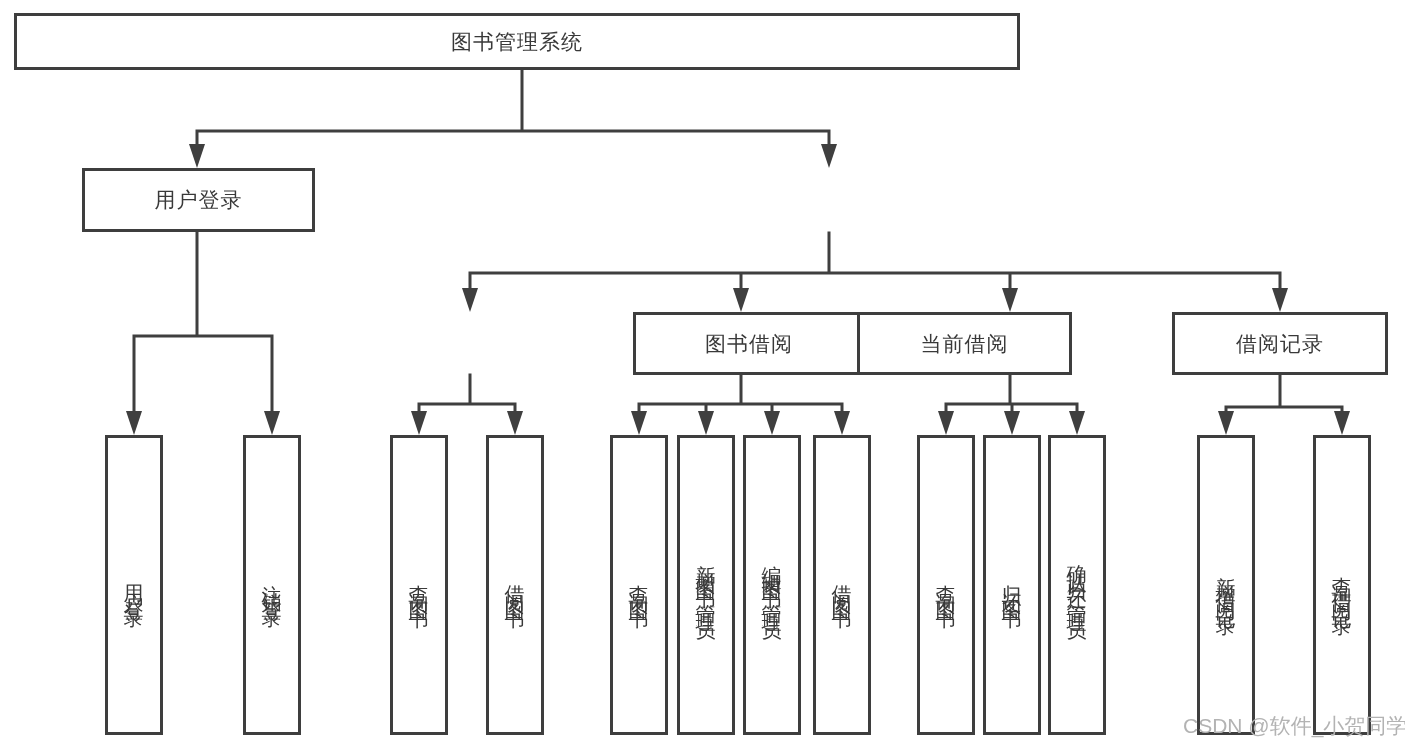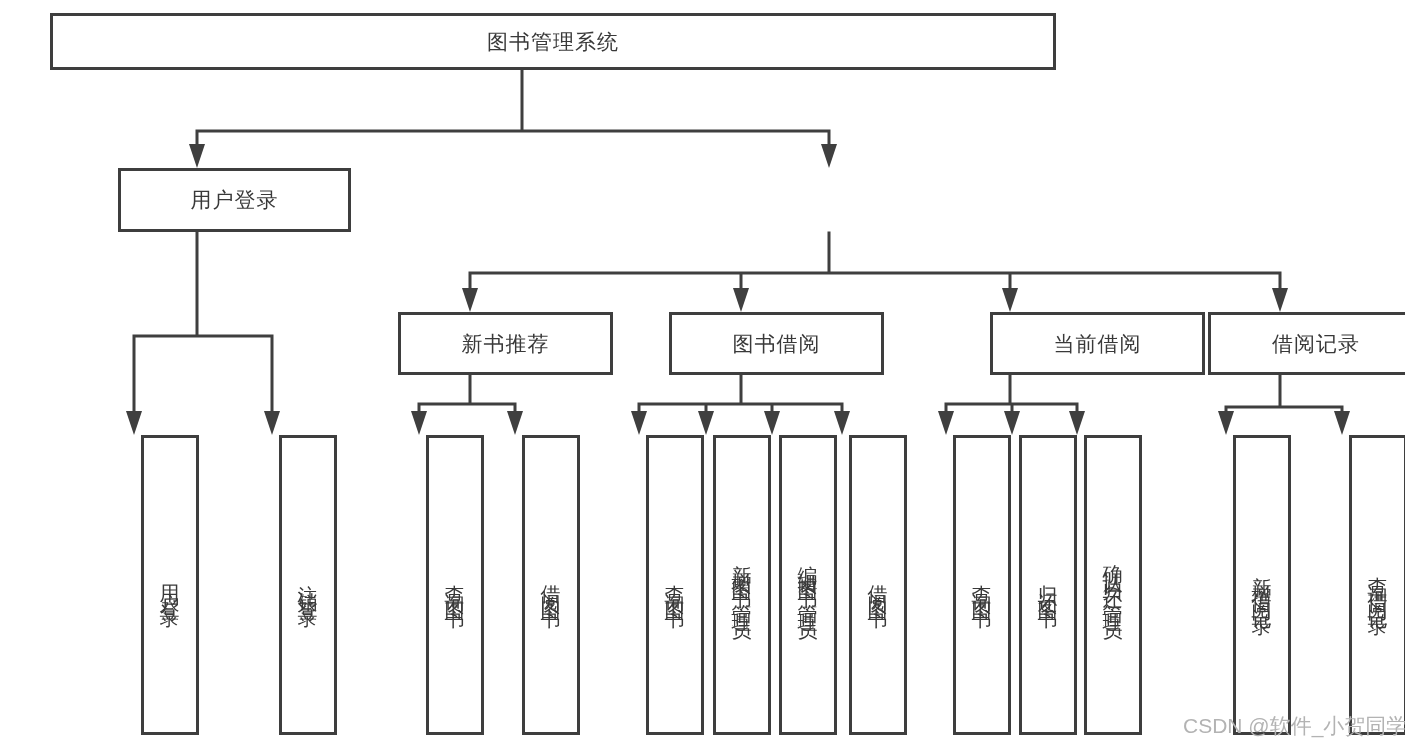--- a/index.html
+++ b/index.html
@@ -6,21 +6,21 @@
   .stage{
     position:relative;width:1405px;height:747px;background:#ffffff;
     font-family:"Liberation Sans", sans-serif;overflow:hidden;
   }
   .wires{position:absolute;left:0;top:0;width:1405px;height:747px;}
   .wire{stroke:#3f3f3f;stroke-width:3;fill:none;stroke-linecap:square;}
   .head{fill:#3f3f3f;stroke:none;}
   .node{
     position:absolute;box-sizing:border-box;border:3px solid #3e3e3e;
     background:#ffffff;display:flex;align-items:center;justify-content:center;
-    color:#393939;z-index:2;margin-left:36px;
+    color:#393939;z-index:2;
   }
   .node .lbl{font-size:21px;letter-spacing:1px;white-space:nowrap;}
   .leaf .lbl{
     writing-mode:vertical-rl;text-orientation:mixed;
     font-size:20px;letter-spacing:8px;line-height:1.1;white-space:nowrap;
   }
   .watermark{
     position:absolute;left:1183px;top:712px;z-index:5;
     font-size:21px;color:#b3b3b3;white-space:nowrap;
   }
@@ -61,27 +61,24 @@
   </svg>
 
   <div class="node" style="left:14px;top:13px;width:1006px;height:57px">
     <span class="lbl">图书管理系统</span>
   </div>
 
   <div class="node" style="left:82px;top:168px;width:233px;height:64px">
     <span class="lbl">用户登录</span>
   </div>
 
-  <div class="node" style="left:362px;top:312px;width:215px;height:63px">
-    <span class="lbl">新书推荐</span>
-  </div>
-  <div class="node" style="left:633px;top:312px;width:215px;height:63px">
+  <div class="node" style="left:633px;top:312px;width:232px;height:63px">
     <span class="lbl">图书借阅</span>
   </div>
-  <div class="node" style="left:954px;top:312px;width:215px;height:63px">
+  <div class="node" style="left:857px;top:312px;width:215px;height:63px">
     <span class="lbl">当前借阅</span>
   </div>
   <div class="node" style="left:1172px;top:312px;width:216px;height:63px">
     <span class="lbl">借阅记录</span>
   </div>
 
   <div class="node leaf" style="left:105px;top:435px;width:58px;height:300px">
     <span class="lbl">用户登录</span>
   </div>
   <div class="node leaf" style="left:243px;top:435px;width:58px;height:300px">

